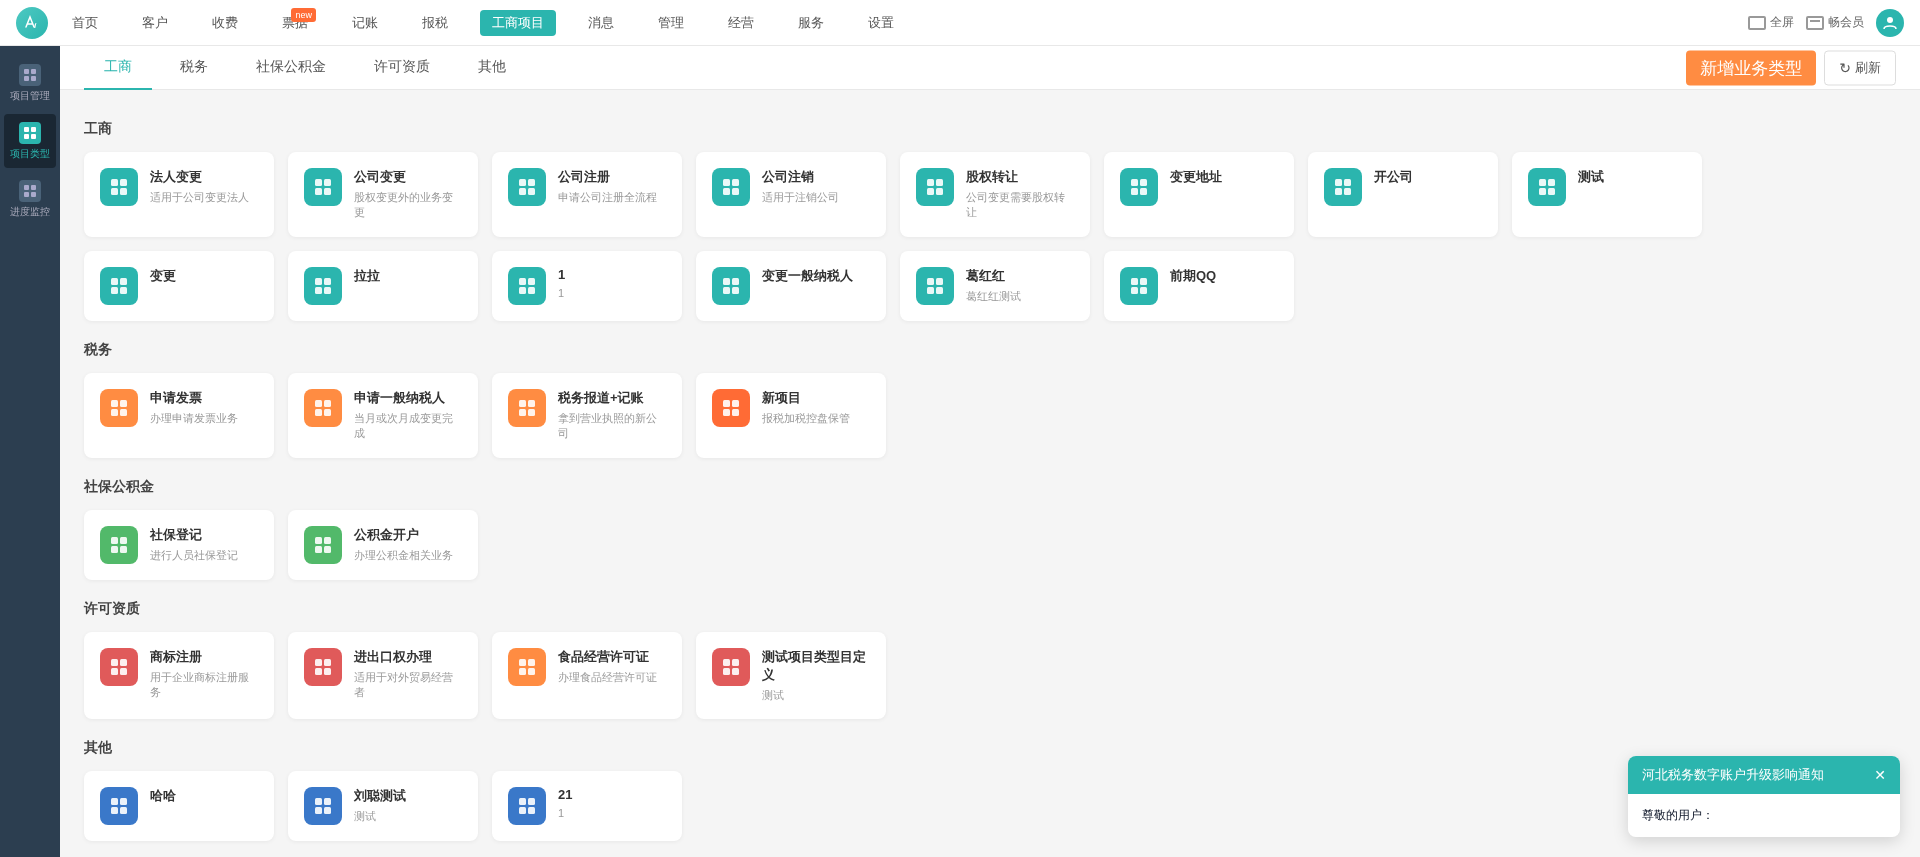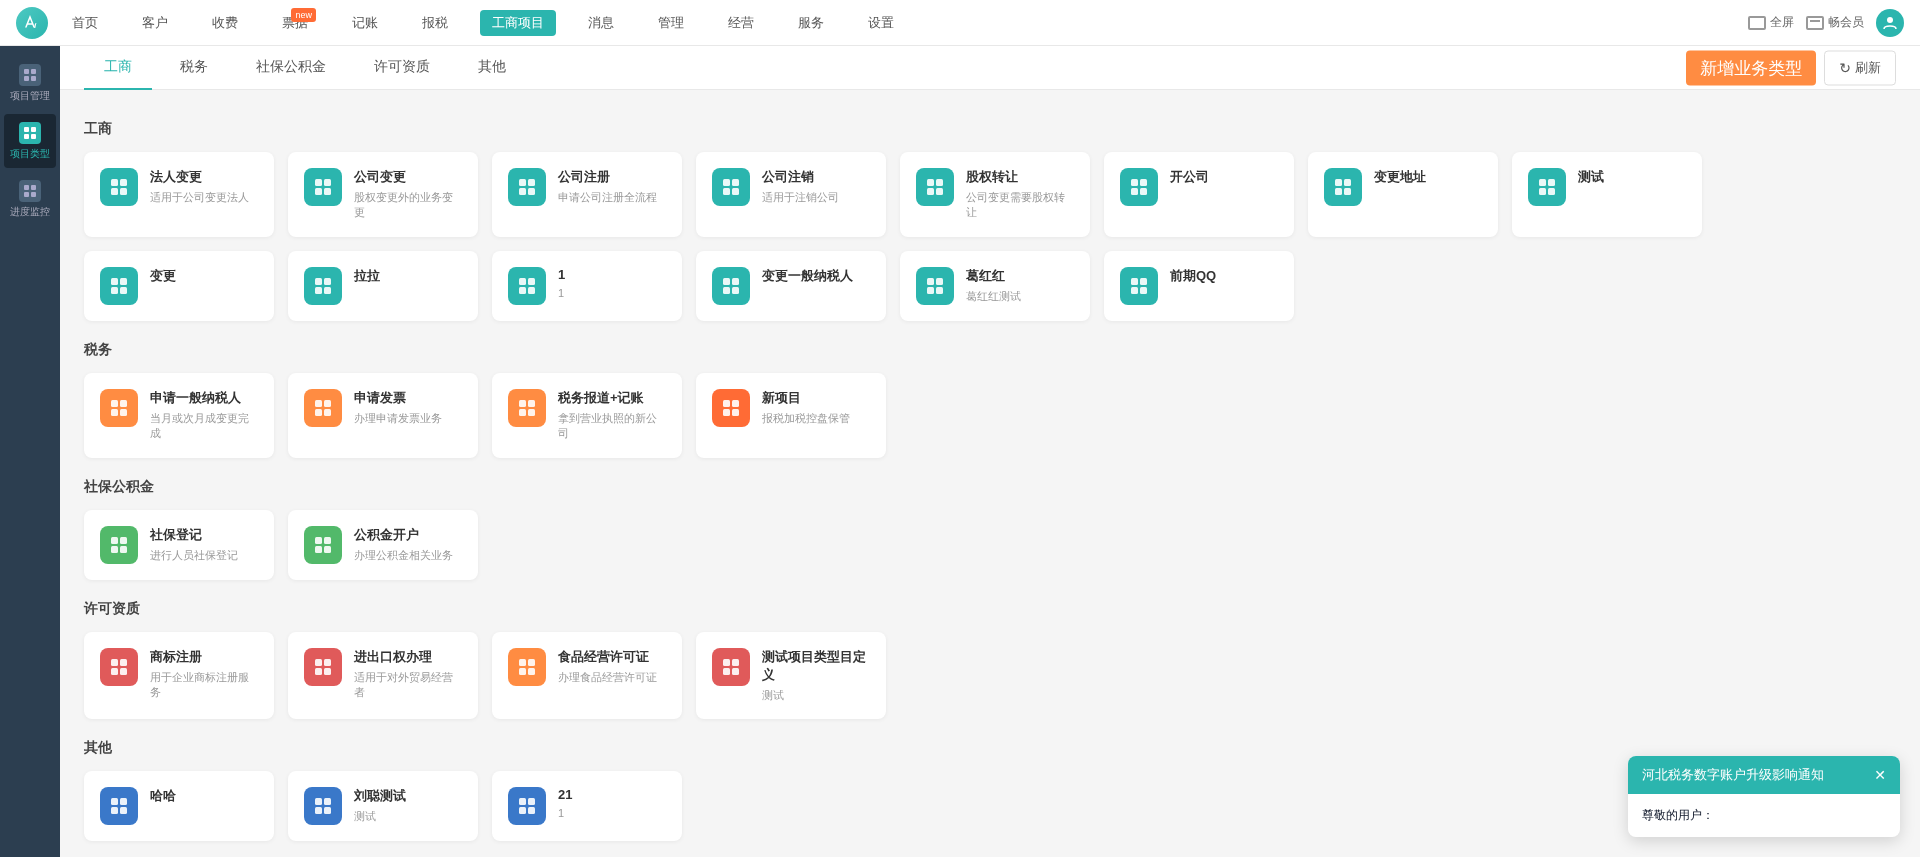--- a/index.html
+++ b/index.html
@@ -439,48 +439,48 @@
         <div class="card">
           <div class="card-icon color-teal">
             <svg width="20" height="20" viewBox="0 0 20 20">
               <rect x="2" y="2" width="7" height="7" rx="1.5" fill="rgba(255,255,255,0.9)"></rect>
               <rect x="11" y="2" width="7" height="7" rx="1.5" fill="rgba(255,255,255,0.9)"></rect>
               <rect x="2" y="11" width="7" height="7" rx="1.5" fill="rgba(255,255,255,0.9)"></rect>
               <rect x="11" y="11" width="7" height="7" rx="1.5" fill="rgba(255,255,255,0.9)"></rect>
             </svg>
           </div>
           <div class="card-text">
+            <div class="card-title">变更地址</div>
+            <div class="card-desc"></div>
+          </div>
+        </div>
+        <div class="card">
+          <div class="card-icon color-teal">
+            <svg width="20" height="20" viewBox="0 0 20 20">
+              <rect x="2" y="2" width="7" height="7" rx="1.5" fill="rgba(255,255,255,0.9)"></rect>
+              <rect x="11" y="2" width="7" height="7" rx="1.5" fill="rgba(255,255,255,0.9)"></rect>
+              <rect x="2" y="11" width="7" height="7" rx="1.5" fill="rgba(255,255,255,0.9)"></rect>
+              <rect x="11" y="11" width="7" height="7" rx="1.5" fill="rgba(255,255,255,0.9)"></rect>
+            </svg>
+          </div>
+          <div class="card-text">
             <div class="card-title">开公司</div>
             <div class="card-desc"></div>
           </div>
         </div>
         <div class="card">
           <div class="card-icon color-teal">
             <svg width="20" height="20" viewBox="0 0 20 20">
               <rect x="2" y="2" width="7" height="7" rx="1.5" fill="rgba(255,255,255,0.9)"></rect>
               <rect x="11" y="2" width="7" height="7" rx="1.5" fill="rgba(255,255,255,0.9)"></rect>
               <rect x="2" y="11" width="7" height="7" rx="1.5" fill="rgba(255,255,255,0.9)"></rect>
               <rect x="11" y="11" width="7" height="7" rx="1.5" fill="rgba(255,255,255,0.9)"></rect>
             </svg>
           </div>
           <div class="card-text">
-            <div class="card-title">变更地址</div>
-            <div class="card-desc"></div>
-          </div>
-        </div>
-        <div class="card">
-          <div class="card-icon color-teal">
-            <svg width="20" height="20" viewBox="0 0 20 20">
-              <rect x="2" y="2" width="7" height="7" rx="1.5" fill="rgba(255,255,255,0.9)"></rect>
-              <rect x="11" y="2" width="7" height="7" rx="1.5" fill="rgba(255,255,255,0.9)"></rect>
-              <rect x="2" y="11" width="7" height="7" rx="1.5" fill="rgba(255,255,255,0.9)"></rect>
-              <rect x="11" y="11" width="7" height="7" rx="1.5" fill="rgba(255,255,255,0.9)"></rect>
-            </svg>
-          </div>
-          <div class="card-text">
             <div class="card-title">测试</div>
             <div class="card-desc"></div>
           </div>
         </div>
         <div class="card">
           <div class="card-icon color-teal">
             <svg width="20" height="20" viewBox="0 0 20 20">
               <rect x="2" y="2" width="7" height="7" rx="1.5" fill="rgba(255,255,255,0.9)"></rect>
               <rect x="11" y="2" width="7" height="7" rx="1.5" fill="rgba(255,255,255,0.9)"></rect>
               <rect x="2" y="11" width="7" height="7" rx="1.5" fill="rgba(255,255,255,0.9)"></rect>
@@ -568,36 +568,36 @@
         <div class="card">
           <div class="card-icon color-orange">
             <svg width="20" height="20" viewBox="0 0 20 20">
               <rect x="2" y="2" width="7" height="7" rx="1.5" fill="rgba(255,255,255,0.9)"></rect>
               <rect x="11" y="2" width="7" height="7" rx="1.5" fill="rgba(255,255,255,0.9)"></rect>
               <rect x="2" y="11" width="7" height="7" rx="1.5" fill="rgba(255,255,255,0.9)"></rect>
               <rect x="11" y="11" width="7" height="7" rx="1.5" fill="rgba(255,255,255,0.9)"></rect>
             </svg>
           </div>
           <div class="card-text">
+            <div class="card-title">申请发票</div>
+            <div class="card-desc">办理申请发票业务</div>
+          </div>
+        </div>
+        <div class="card">
+          <div class="card-icon color-orange">
+            <svg width="20" height="20" viewBox="0 0 20 20">
+              <rect x="2" y="2" width="7" height="7" rx="1.5" fill="rgba(255,255,255,0.9)"></rect>
+              <rect x="11" y="2" width="7" height="7" rx="1.5" fill="rgba(255,255,255,0.9)"></rect>
+              <rect x="2" y="11" width="7" height="7" rx="1.5" fill="rgba(255,255,255,0.9)"></rect>
+              <rect x="11" y="11" width="7" height="7" rx="1.5" fill="rgba(255,255,255,0.9)"></rect>
+            </svg>
+          </div>
+          <div class="card-text">
             <div class="card-title">申请一般纳税人</div>
             <div class="card-desc">当月或次月成变更完成</div>
-          </div>
-        </div>
-        <div class="card">
-          <div class="card-icon color-orange">
-            <svg width="20" height="20" viewBox="0 0 20 20">
-              <rect x="2" y="2" width="7" height="7" rx="1.5" fill="rgba(255,255,255,0.9)"></rect>
-              <rect x="11" y="2" width="7" height="7" rx="1.5" fill="rgba(255,255,255,0.9)"></rect>
-              <rect x="2" y="11" width="7" height="7" rx="1.5" fill="rgba(255,255,255,0.9)"></rect>
-              <rect x="11" y="11" width="7" height="7" rx="1.5" fill="rgba(255,255,255,0.9)"></rect>
-            </svg>
-          </div>
-          <div class="card-text">
-            <div class="card-title">申请发票</div>
-            <div class="card-desc">办理申请发票业务</div>
           </div>
         </div>
         <div class="card">
           <div class="card-icon color-orange">
             <svg width="20" height="20" viewBox="0 0 20 20">
               <rect x="2" y="2" width="7" height="7" rx="1.5" fill="rgba(255,255,255,0.9)"></rect>
               <rect x="11" y="2" width="7" height="7" rx="1.5" fill="rgba(255,255,255,0.9)"></rect>
               <rect x="2" y="11" width="7" height="7" rx="1.5" fill="rgba(255,255,255,0.9)"></rect>
               <rect x="11" y="11" width="7" height="7" rx="1.5" fill="rgba(255,255,255,0.9)"></rect>
             </svg>

